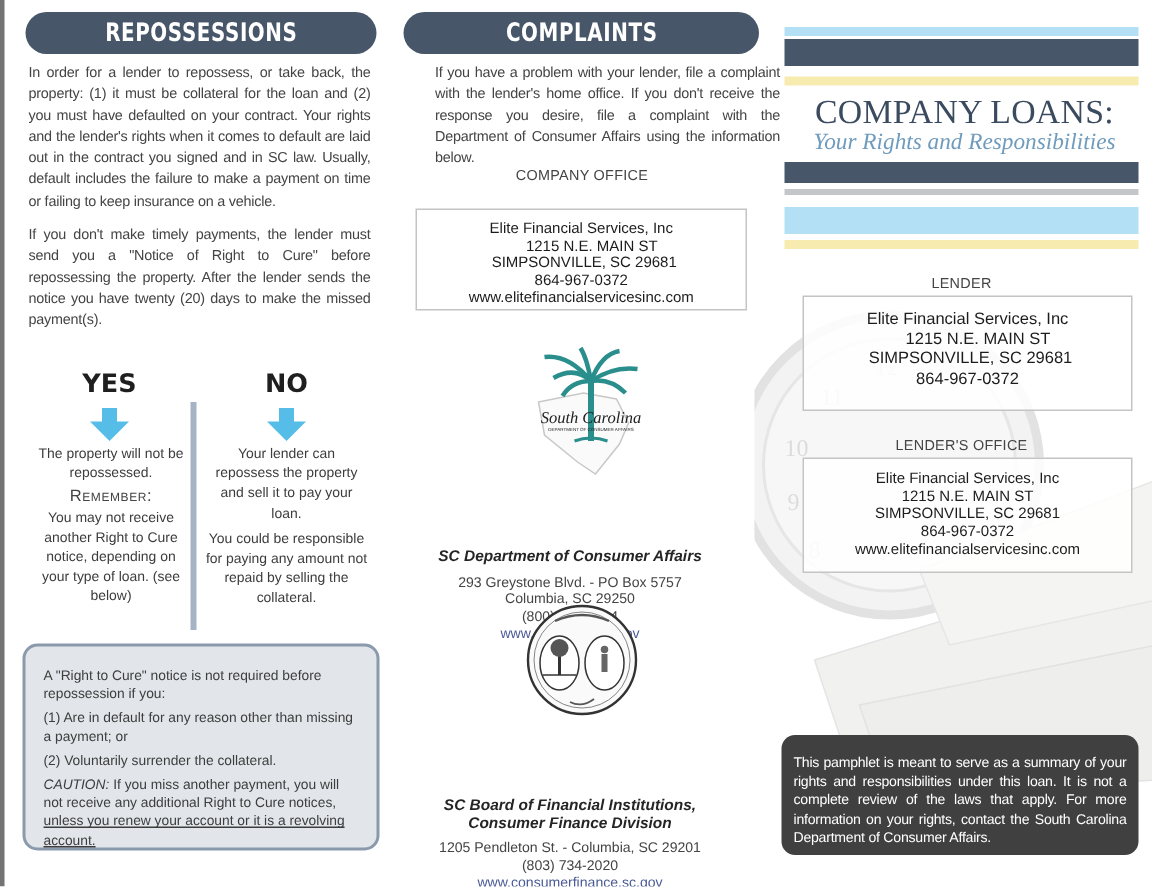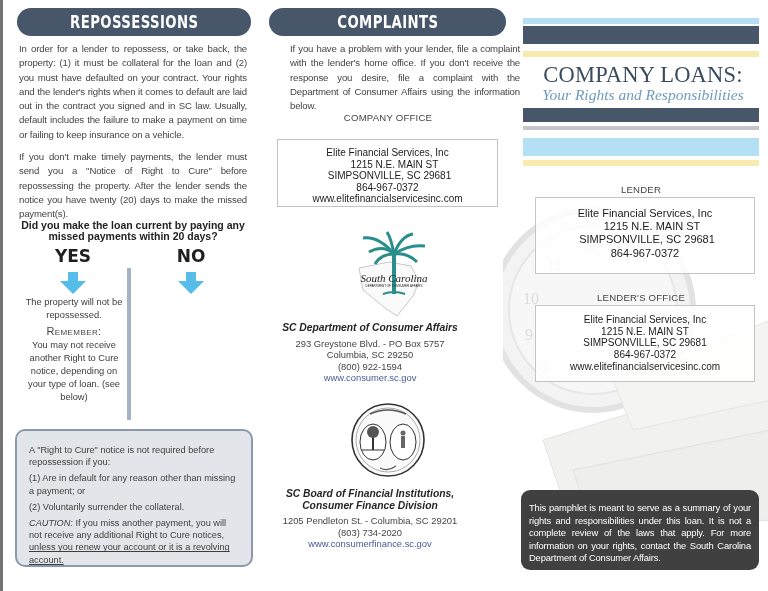--- a/index.html
+++ b/index.html
@@ -72,21 +72,21 @@
     font-family: "Liberation Sans", sans-serif; color: #1c1c1c; text-align: center;
   }
   .p2 .addr-box { left: 18px; top: 139px; width: 221px; height: 68px; padding-top: 7px; font-size: 10px; line-height: 11.5px; }
   .addr-box .line { display: block; white-space: nowrap; }
   .ind1 { padding-left: 14px; }
   .ind2 { padding-left: 4px; }
 
   .logo-palm { position: absolute; left: 346px; top: 230px; width: 90px; height: 88px; }
   .logo-seal { position: absolute; left: 347px; top: 402px; width: 76px; height: 76px; }
 
-  .agency { position: absolute; left: 244px; width: 246px; text-align: center; }
+  .agency { position: absolute; left: 254px; width: 246px; text-align: center; margin-top: 44px; }
   .agency .name { font-weight: bold; font-style: italic; font-size: 10.3px; line-height: 11.5px; color: #252525; }
   .agency .addr { font-size: 9.4px; line-height: 11.6px; color: #444; margin-top: 4px; }
   .agency .link { color: #4a5a96; font-size: 9.4px; line-height: 11.6px; }
   .agency-dca { top: 322px; }
   .agency-bfi { top: 488px; }
 
   
   .stripe { position: absolute; left: 520px; width: 236px; }
   .title-block { position: absolute; left: 512px; top: 63px; width: 256px; text-align: center; }
   .title-main { font-family: "Liberation Serif", serif; font-size: 22.5px; line-height: 24px; color: #3b4b5f; letter-spacing: 0.2px; }
@@ -106,40 +106,44 @@
 </head>
 <body>
 
 <div class="page">
 
   <section class="panel p1">
     <div class="header-pill"><span>REPOSSESSIONS</span></div>
     <p class="body-text intro">In order for a lender to repossess, or take back, the property: (1) it must be collateral for the loan and (2) you must have defaulted on your contract. Your rights and the lender's rights when it comes to default are laid out in the contract you signed and in SC law. Usually, default includes the failure to make a payment on time or failing to keep insurance on a vehicle.</p>
     <p class="body-text intro2">If you don't make timely payments, the lender must send you a "Notice of Right to Cure" before repossessing the property. After the lender sends the notice you have twenty (20) days to make the missed payment(s).</p>
 
-    <div class="question">Did you make the loan current by paying any missed payments within 20 days?</div>
 
     <div class="yesno yes">YES</div>
     <div class="yesno no">NO</div>
 
     <svg class="arrow arrow-yes" viewBox="0 0 26 22">
       <polygon points="8,0 18,0 18,9 26,9 13,22 0,9 8,9" fill="#56bde8"></polygon>
     </svg>
     <svg class="arrow arrow-no" viewBox="0 0 26 22">
       <polygon points="8,0 18,0 18,9 26,9 13,22 0,9 8,9" fill="#56bde8"></polygon>
     </svg>
 
     <div class="divider-v"></div>
 
     <div class="col-text col-yes">
       <span>The property will not be repossessed.</span>
       <span class="remember">Remember:</span>
       <span>You may not receive another Right to Cure notice, depending on your type of loan. (see below)</span>
     </div>
 
+    <div class="col-text col-no">
+      <span>Your lender can repossess the property and sell it to pay your loan.</span>
+      <div class="gap"></div>
+      <span>You could be responsible for paying any amount not repaid by selling the collateral.</span>
+    </div>
 
     <div class="note-box">
       <p>A "Right to Cure" notice is not required before repossession if you:</p>
       <p>(1) Are in default for any reason other than missing a payment; or</p>
       <p>(2) Voluntarily surrender the collateral.</p>
       <p><i>CAUTION:</i><span> If you miss another payment, you will not receive any additional Right to Cure notices, </span><span class="u">unless you renew your account or it is a revolving account.</span></p>
     </div>
   </section>
 
   <section class="panel p2">

